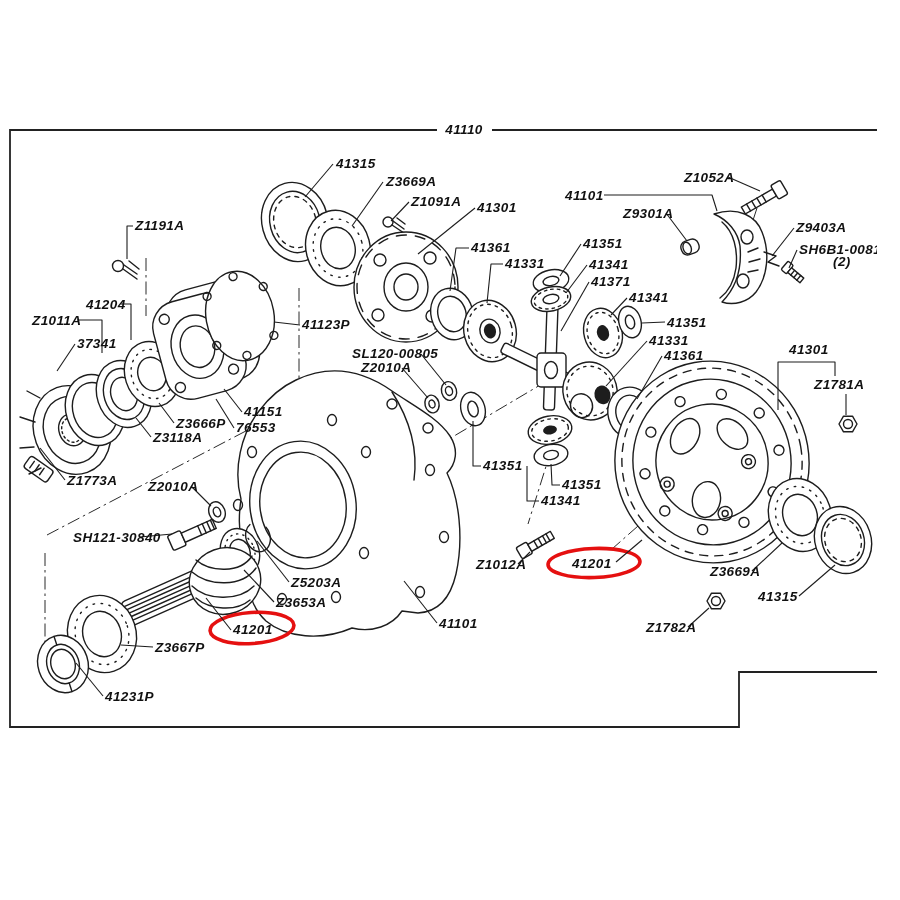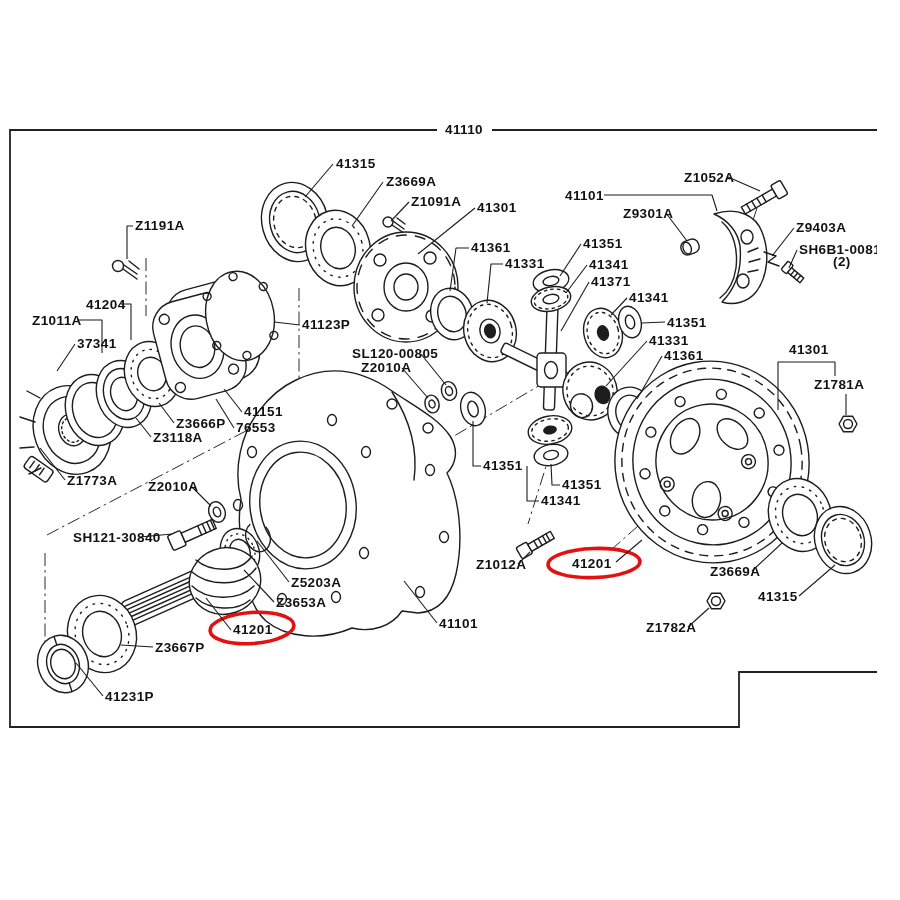--- a/index.html
+++ b/index.html
@@ -1,17 +1,17 @@
 <!DOCTYPE html>
 <html><head>
 <meta charset="utf-8">
 <style>
   html,body{margin:0;padding:0;background:#fff;}
   .canvas{position:relative;width:877px;height:900px;background:#fff;overflow:hidden;
-          font-family:"Liberation Sans",sans-serif;}
+          font-family:"Liberation Sans",sans-serif;font-style:italic;}
   svg{display:block}
   .part{stroke:#1d1d1d;stroke-width:1.4;fill:none;stroke-linejoin:round;stroke-linecap:round}
   .wfill{fill:#ffffff}
   .ink{fill:#1d1d1d;stroke:none}
   .leader{stroke:#1d1d1d;stroke-width:1.1;fill:none;stroke-linejoin:round}
   .plabel{font-family:"Liberation Sans",sans-serif;font-size:13.5px;font-weight:700;
           fill:#111;letter-spacing:.4px}
   .axis{stroke:#2a2a2a;stroke-width:1;stroke-dasharray:13 4 2.5 4;fill:none}
   .frame{stroke:#222;stroke-width:1.8;fill:none}
   .highlight{fill:none;stroke-width:3.6}

